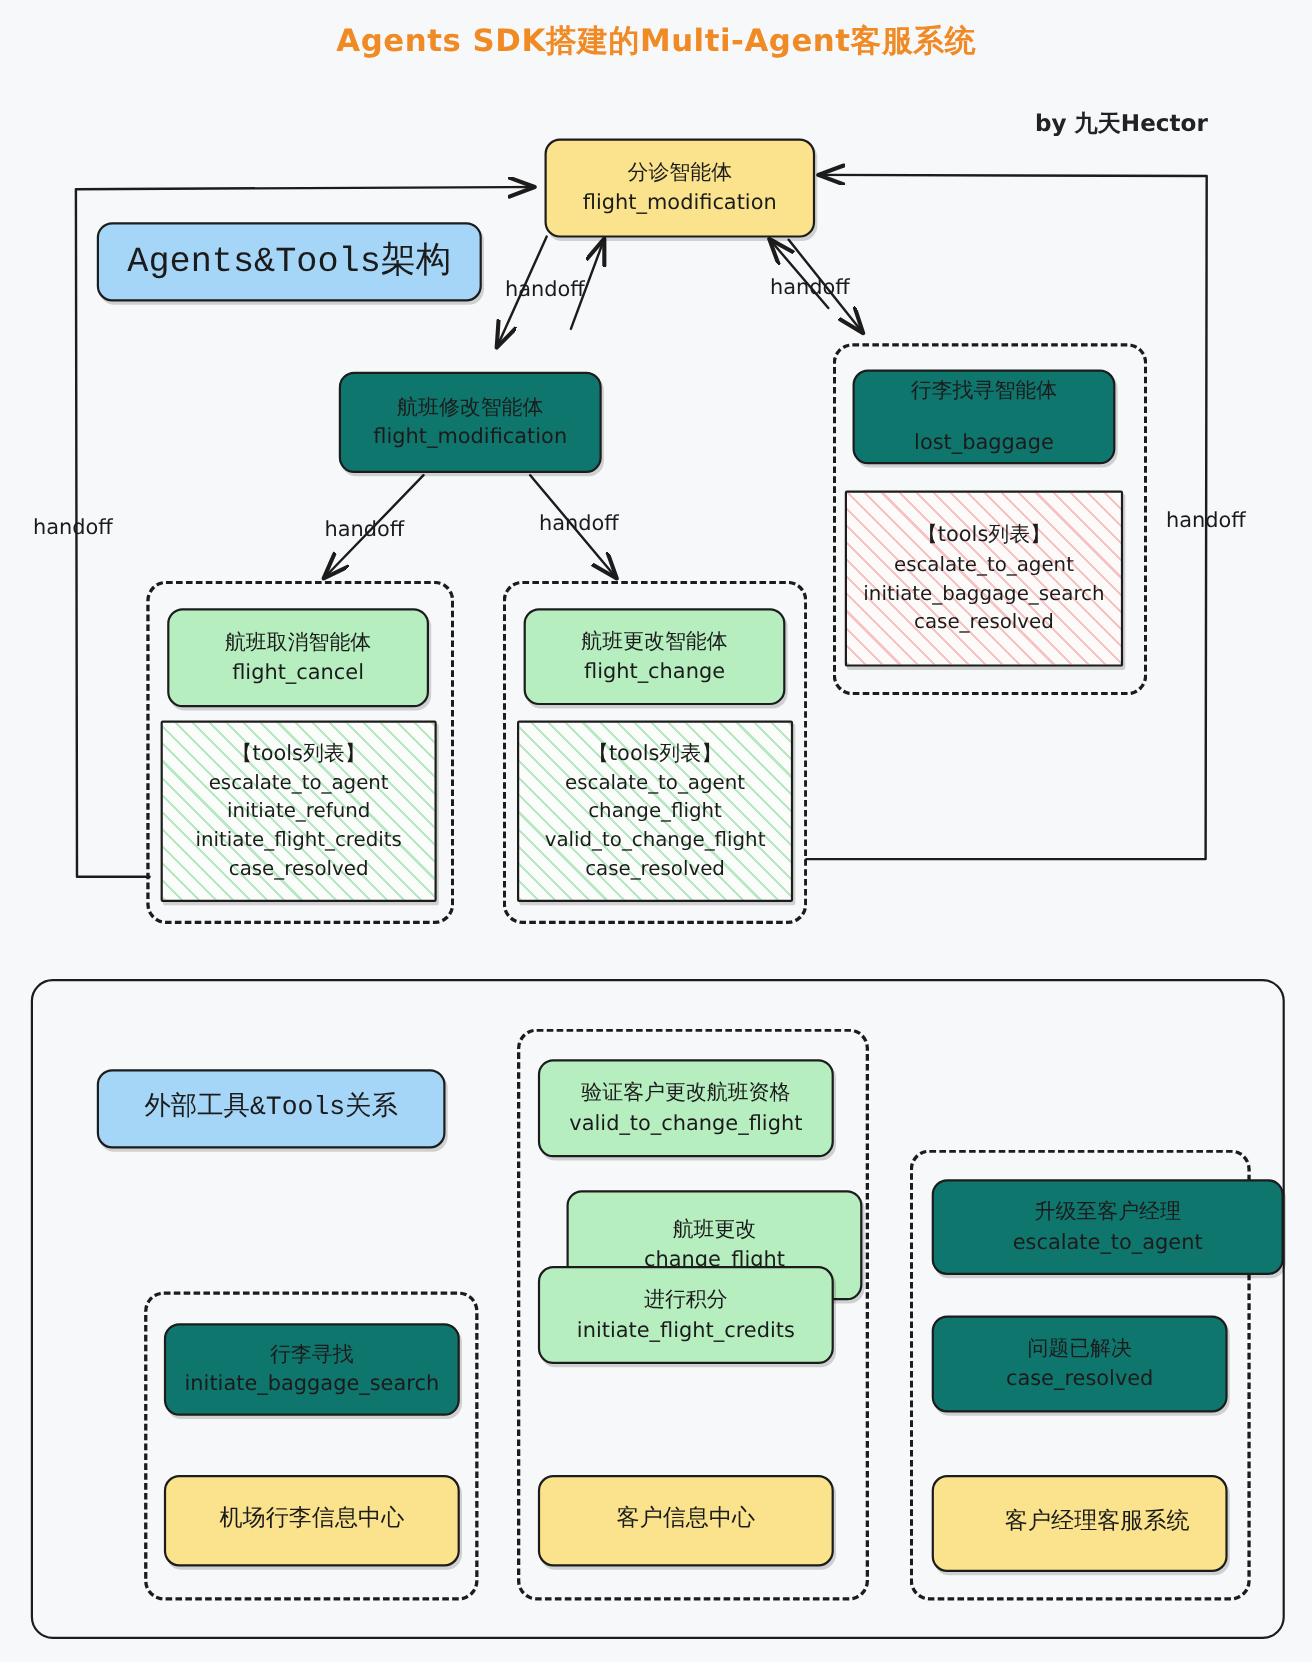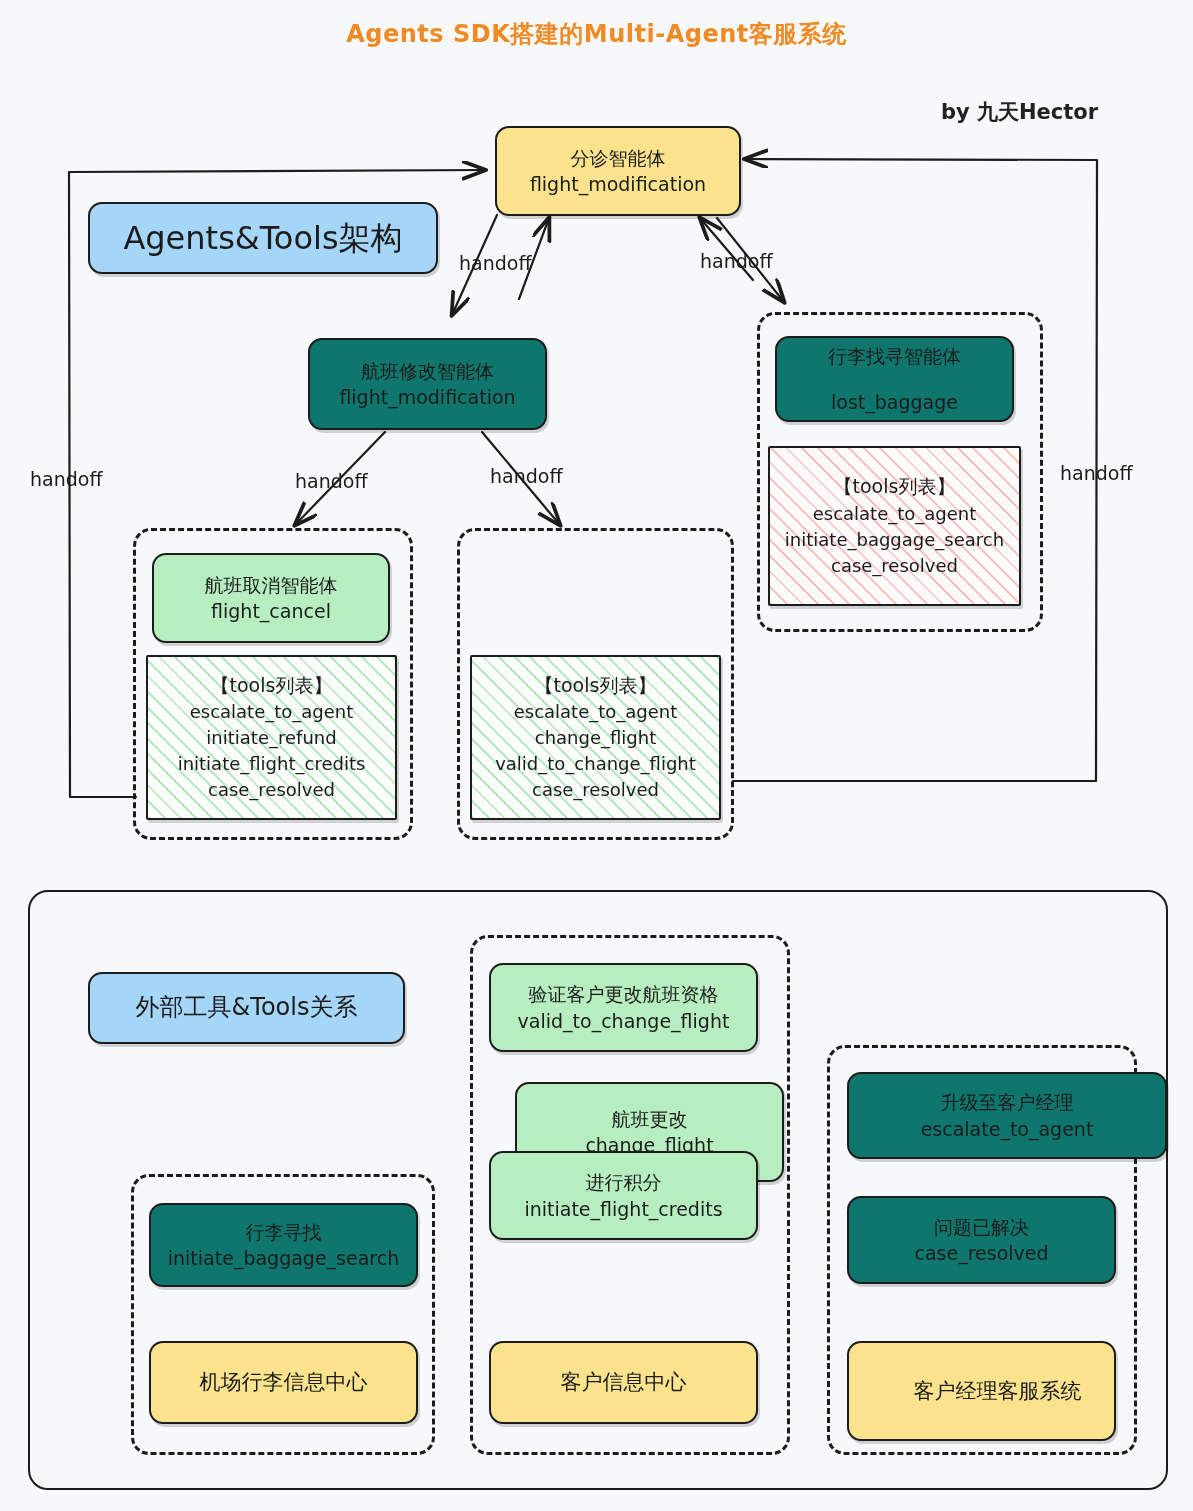--- a/index.html
+++ b/index.html
@@ -7,37 +7,37 @@
     width:1193px;height:1511px;
     background:#f7f8fa;
     font-family:"DejaVu Sans","Liberation Sans",sans-serif;
     overflow:hidden;
   }
   #canvas{position:relative;width:1193px;height:1511px;}
 
   
   .title{
     position:absolute;left:0;top:18px;width:1193px;text-align:center;
-    font-size:24px;font-weight:700;color:#f08a24;letter-spacing:.5px;
+    font-size:28px;font-weight:700;color:#f08a24;letter-spacing:.5px;
     font-family:"DejaVu Sans","Liberation Sans",sans-serif;
   }
   .byline{
     position:absolute;right:95px;top:98px;
     font-size:21px;color:#222;font-weight:600;
   }
 
   
   .node{
     position:absolute;box-sizing:border-box;
     border:2.5px solid #1c1c1c;border-radius:14px;
     display:flex;flex-direction:column;align-items:center;justify-content:center;
     text-align:center;color:#1b1b1b;line-height:1.38;
     box-shadow:2px 3px 0 rgba(0,0,0,.16);
   }
-  .node .cn{font-size:19px;}
+  .node .cn{font-size:19px;font-family:Liberation Mono, monospace;}
   .node .en{font-size:19px;}
   .node.one .cn{font-size:21px;}
 
   .yellow{background:#fae38c;}
   .pink{background:#0f766e;}
   .green{background:#b6eec0;}
   .blue{background:#a5d5f7;}
 
   
   .tools{
@@ -150,20 +150,24 @@
   </div>
   <div class="tools g" style="left:146px;top:655px;width:251px;height:165px;">
     <div class="hdr">【tools列表】</div>
     <div>escalate_to_agent</div>
     <div>initiate_refund</div>
     <div>initiate_flight_credits</div>
     <div>case_resolved</div>
   </div>
 
   <div class="group" style="left:457px;top:528px;width:277px;height:312px;"></div>
+  <div class="node green" style="left:476px;top:553px;width:238px;height:88px;">
+    <div class="cn">航班更改智能体</div>
+    <div class="en">flight_change</div>
+  </div>
   <div class="tools g" style="left:470px;top:655px;width:251px;height:165px;">
     <div class="hdr">【tools列表】</div>
     <div>escalate_to_agent</div>
     <div>change_flight</div>
     <div>valid_to_change_flight</div>
     <div>case_resolved</div>
   </div>
 
   <div class="hlabel" style="left:459px;top:252px;">handoff</div>
   <div class="hlabel" style="left:700px;top:250px;">handoff</div>
@@ -206,17 +210,17 @@
 
   <div class="group" style="left:827px;top:1045px;width:310px;height:410px;"></div>
   <div class="node pink" style="left:847px;top:1072px;width:320px;height:87px;">
     <div class="cn">升级至客户经理</div>
     <div class="en">escalate_to_agent</div>
   </div>
   <div class="node pink" style="left:847px;top:1196px;width:269px;height:88px;">
     <div class="cn">问题已解决</div>
     <div class="en">case_resolved</div>
   </div>
-  <div class="node yellow one" style="left:847px;top:1341px;width:269px;height:100px;padding-left:32px;">
+  <div class="node yellow one" style="left:847px;top:1341px;width:269px;height:88px;padding-left:32px;">
     <div class="cn">客户经理客服系统</div>
   </div>
 
 </div>
 
 </body></html>

